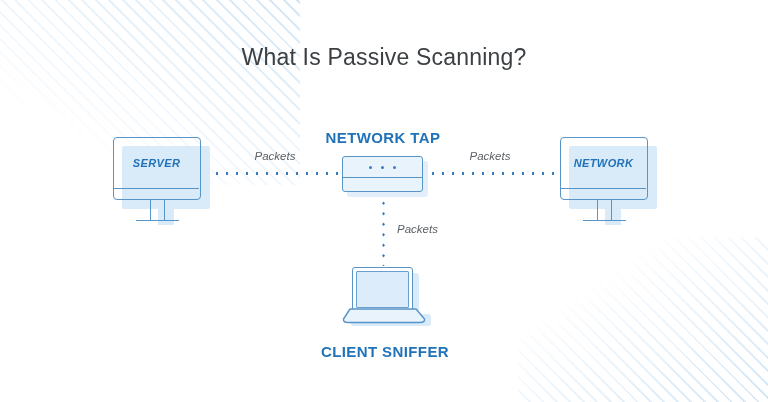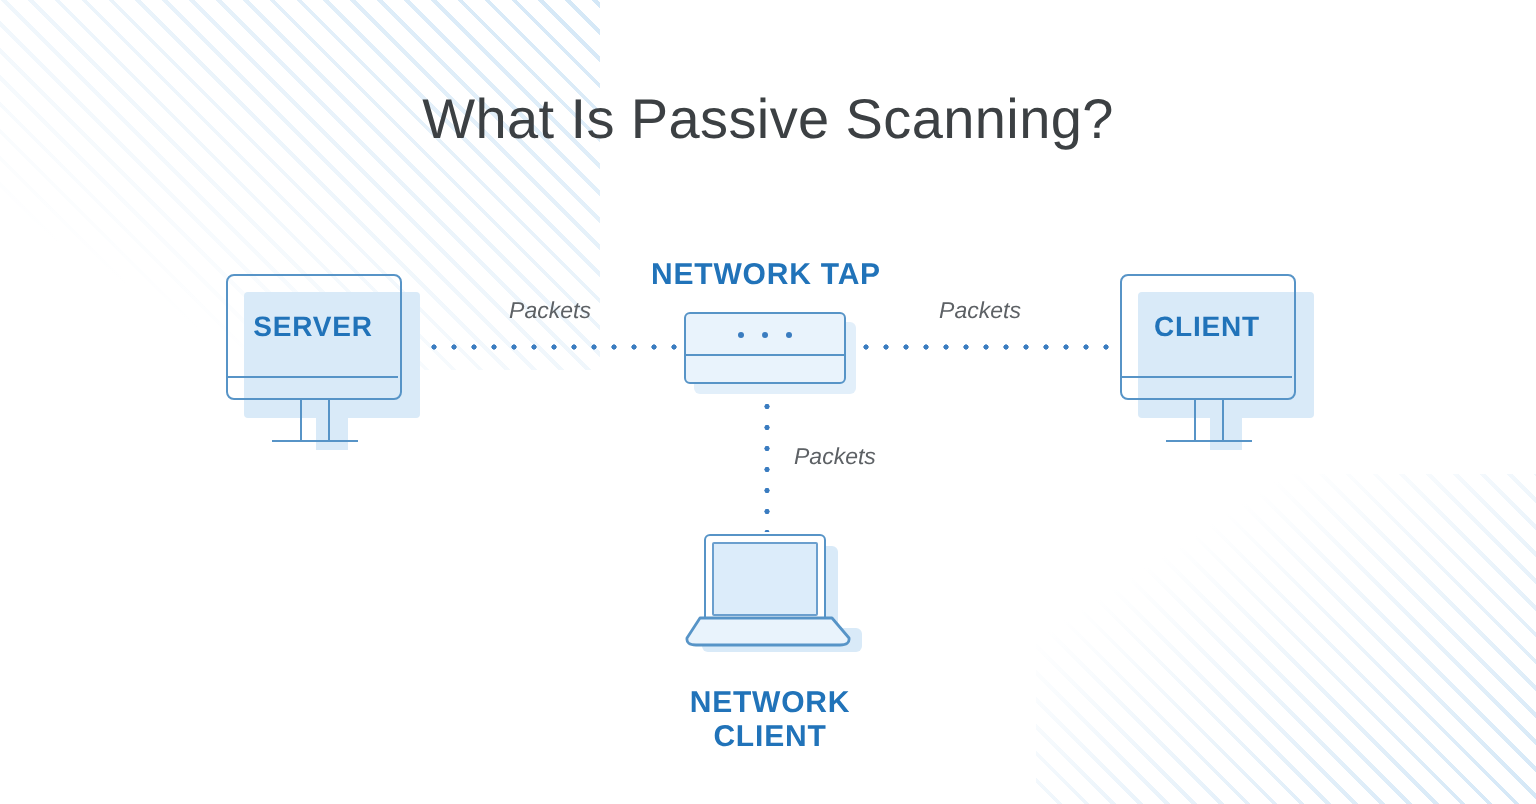--- a/index.html
+++ b/index.html
@@ -14,32 +14,32 @@
   .stripes-tl { left:0; top:0; width:300px; height:185px; }
   .stripes-tl::after { content:""; position:absolute; inset:0;
     background:linear-gradient(to bottom left, rgba(255,255,255,0) 0%, #ffffff 78%); }
   .stripes-br { right:0; bottom:0; width:250px; height:165px; }
   .stripes-br::after { content:""; position:absolute; inset:0;
     background:linear-gradient(to top left, rgba(255,255,255,0) 0%, #ffffff 75%); }
 
   .layer { position:absolute; inset:0; z-index:1; }
 
   .page-title { position:absolute; left:0; top:44px; width:768px; text-align:center;
-    font-size:28px; font-weight:400; color:#3c4043; letter-spacing:0.2px; }
+    font-size:23px; font-weight:400; color:#3c4043; letter-spacing:0.2px; }
 
   
   .monitor { position:absolute; width:106px; height:92px; }
   .m-shadow { position:absolute; left:9px; top:9px; width:88px; height:63px; background:#d9eaf8; border-radius:2px; }
   .m-neck-shadow { position:absolute; left:45px; top:72px; width:16px; height:16px; background:#d9eaf8; }
   .m-frame { position:absolute; left:0; top:0; width:88px; height:63px;
     border:1.5px solid #5794c7; border-radius:4px; }
   .m-divider { position:absolute; left:0; width:85px; top:50px; border-top:1.5px solid #5794c7; }
   .m-label-zone { position:absolute; left:0; top:0; width:85px; height:50px;
     display:flex; align-items:center; justify-content:center; }
-  .device-label { font-size:14px; font-weight:bold; color:#2173b9; letter-spacing:0.4px; }
+  .device-label { font-size:11px; font-weight:bold; color:#2173b9; letter-spacing:0.4px;font-style:italic; }
   .m-neck { position:absolute; left:37px; top:63px; width:15px; height:21px;
     border-left:1.5px solid #5794c7; border-right:1.5px solid #5794c7; }
   .m-base { position:absolute; left:23px; top:83px; width:43px; border-top:1.5px solid #5794c7; }
 
   
   .tap-group { position:absolute; left:342px; top:156px; width:88px; height:42px; }
   .tap-shadow { position:absolute; left:5px; top:5px; width:81px; height:36px; background:#e2effa; border-radius:3px; }
   .tap-box { position:absolute; left:0; top:0; width:81px; height:36px;
     border:1.5px solid #5794c7; border-radius:3px; background:#e9f3fc; }
   .tap-divider { position:absolute; left:0; right:0; top:20px; border-top:1px solid #5794c7; }
@@ -94,21 +94,21 @@
       </div>
       <div class="m-neck"></div>
       <div class="m-base"></div>
     </div>
 
     <div class="monitor" style="left:560px; top:137px;">
       <div class="m-shadow"></div>
       <div class="m-neck-shadow"></div>
       <div class="m-frame">
         <div class="m-label-zone">
-          <span class="device-label">CLIENT</span>
+          <span class="device-label">NETWORK</span>
         </div>
         <div class="m-divider"></div>
       </div>
       <div class="m-neck"></div>
       <div class="m-base"></div>
     </div>
 
     <div class="blue-caption" style="left:323px; top:129px; width:120px;">NETWORK TAP</div>
 
     <div class="tap-group">
@@ -135,16 +135,16 @@
       <div class="lp-screen-shadow"></div>
       <div class="lp-base-shadow"></div>
       <div class="lp-screen">
         <div class="lp-screen-inner"></div>
       </div>
       <svg class="lp-base" viewBox="0 0 84 16">
         <path d="M8,1 L74,1 L82.5,11 Q83,14.5 78,14.5 L6,14.5 Q1,14.5 1.5,11 Z" fill="#e9f3fc" stroke="#5794c7" stroke-width="1.4" stroke-linejoin="round"></path>
       </svg>
     </div>
 
-    <div class="blue-caption" style="left:320px; top:343px; width:130px;">NETWORK CLIENT</div>
+    <div class="blue-caption" style="left:320px; top:343px; width:130px;">CLIENT SNIFFER</div>
 
   </div>
 </div>
 
 </body></html>

